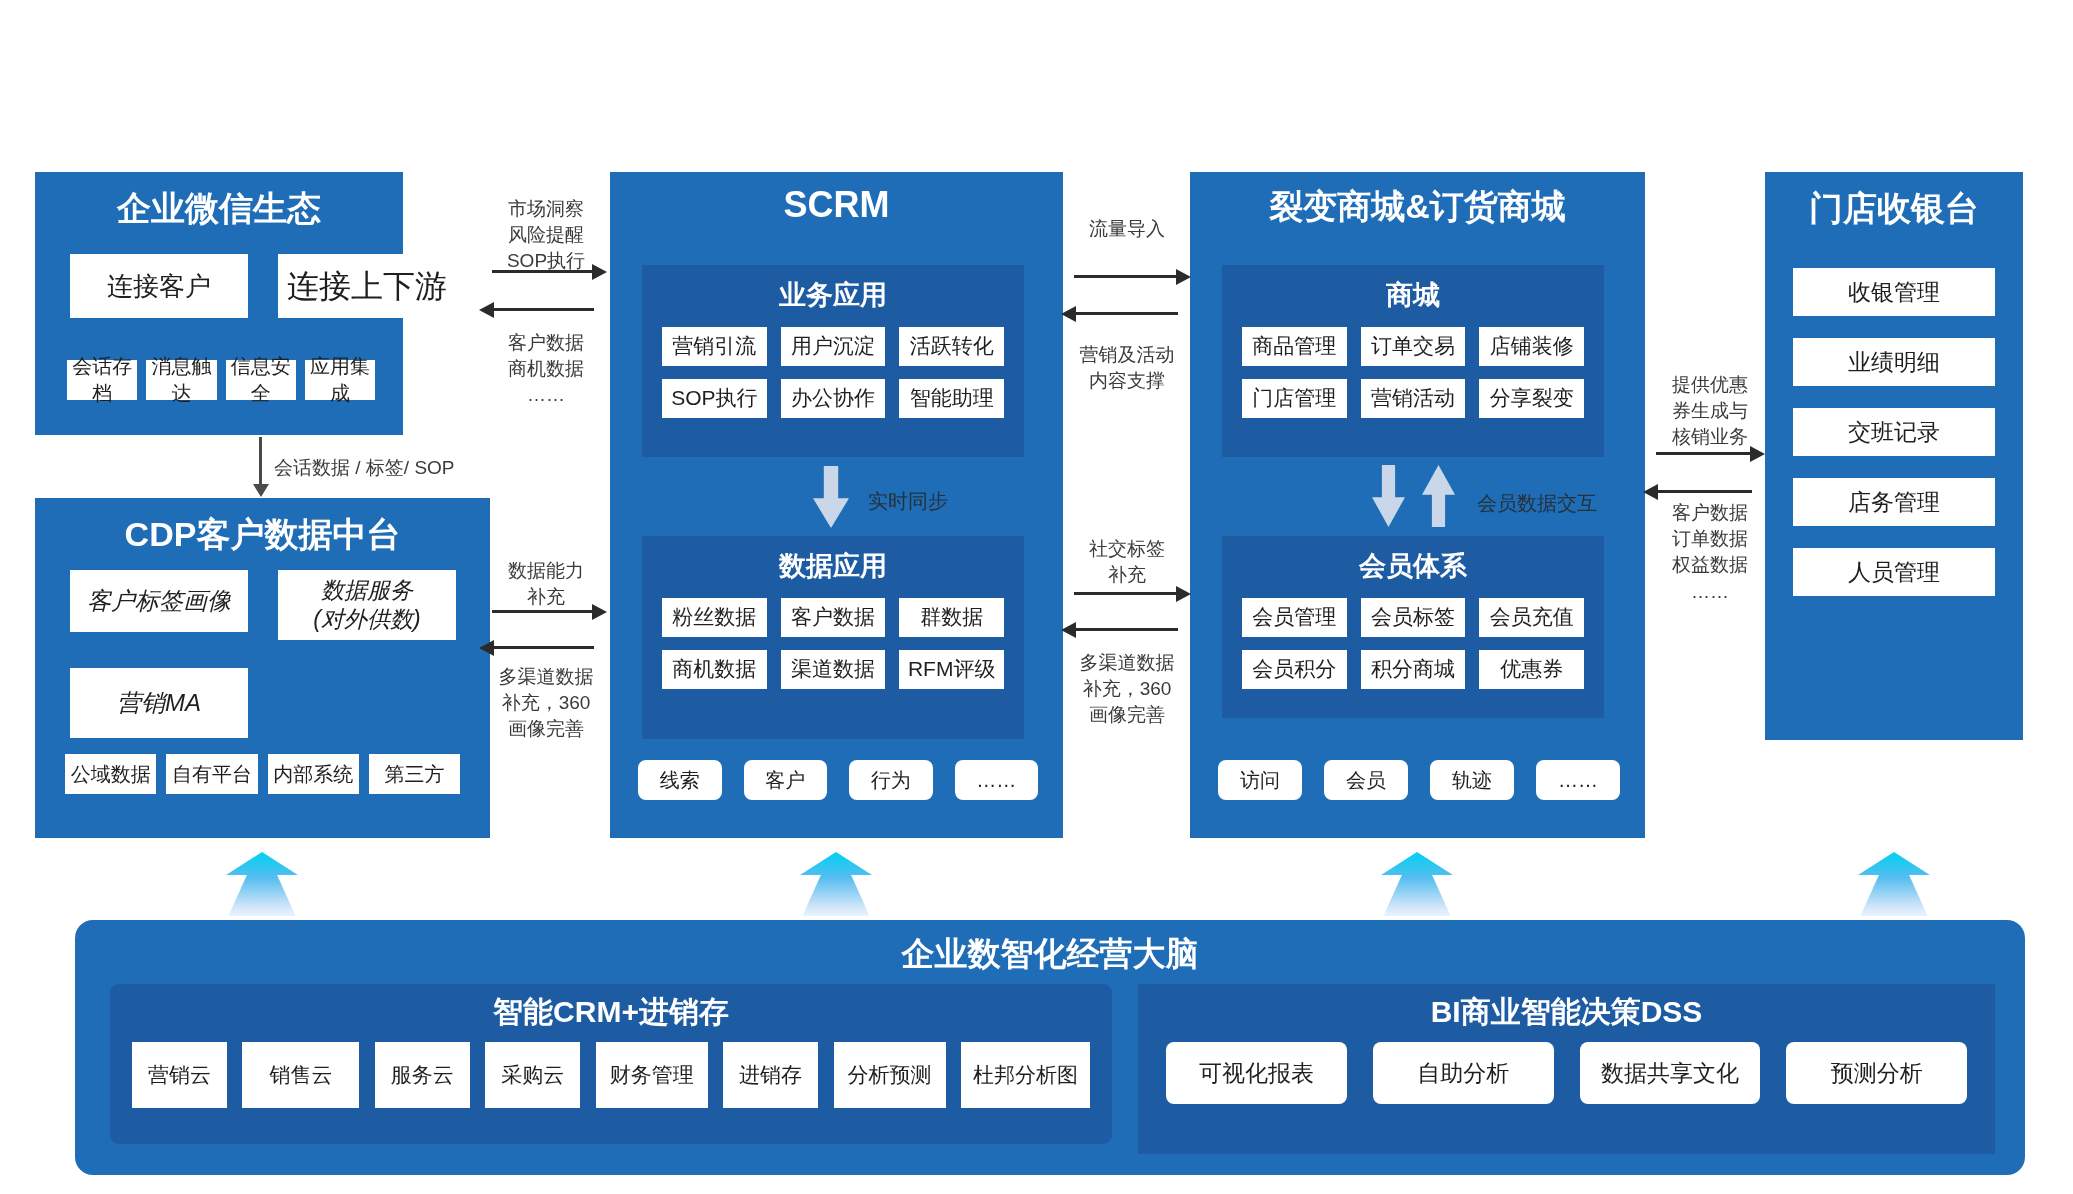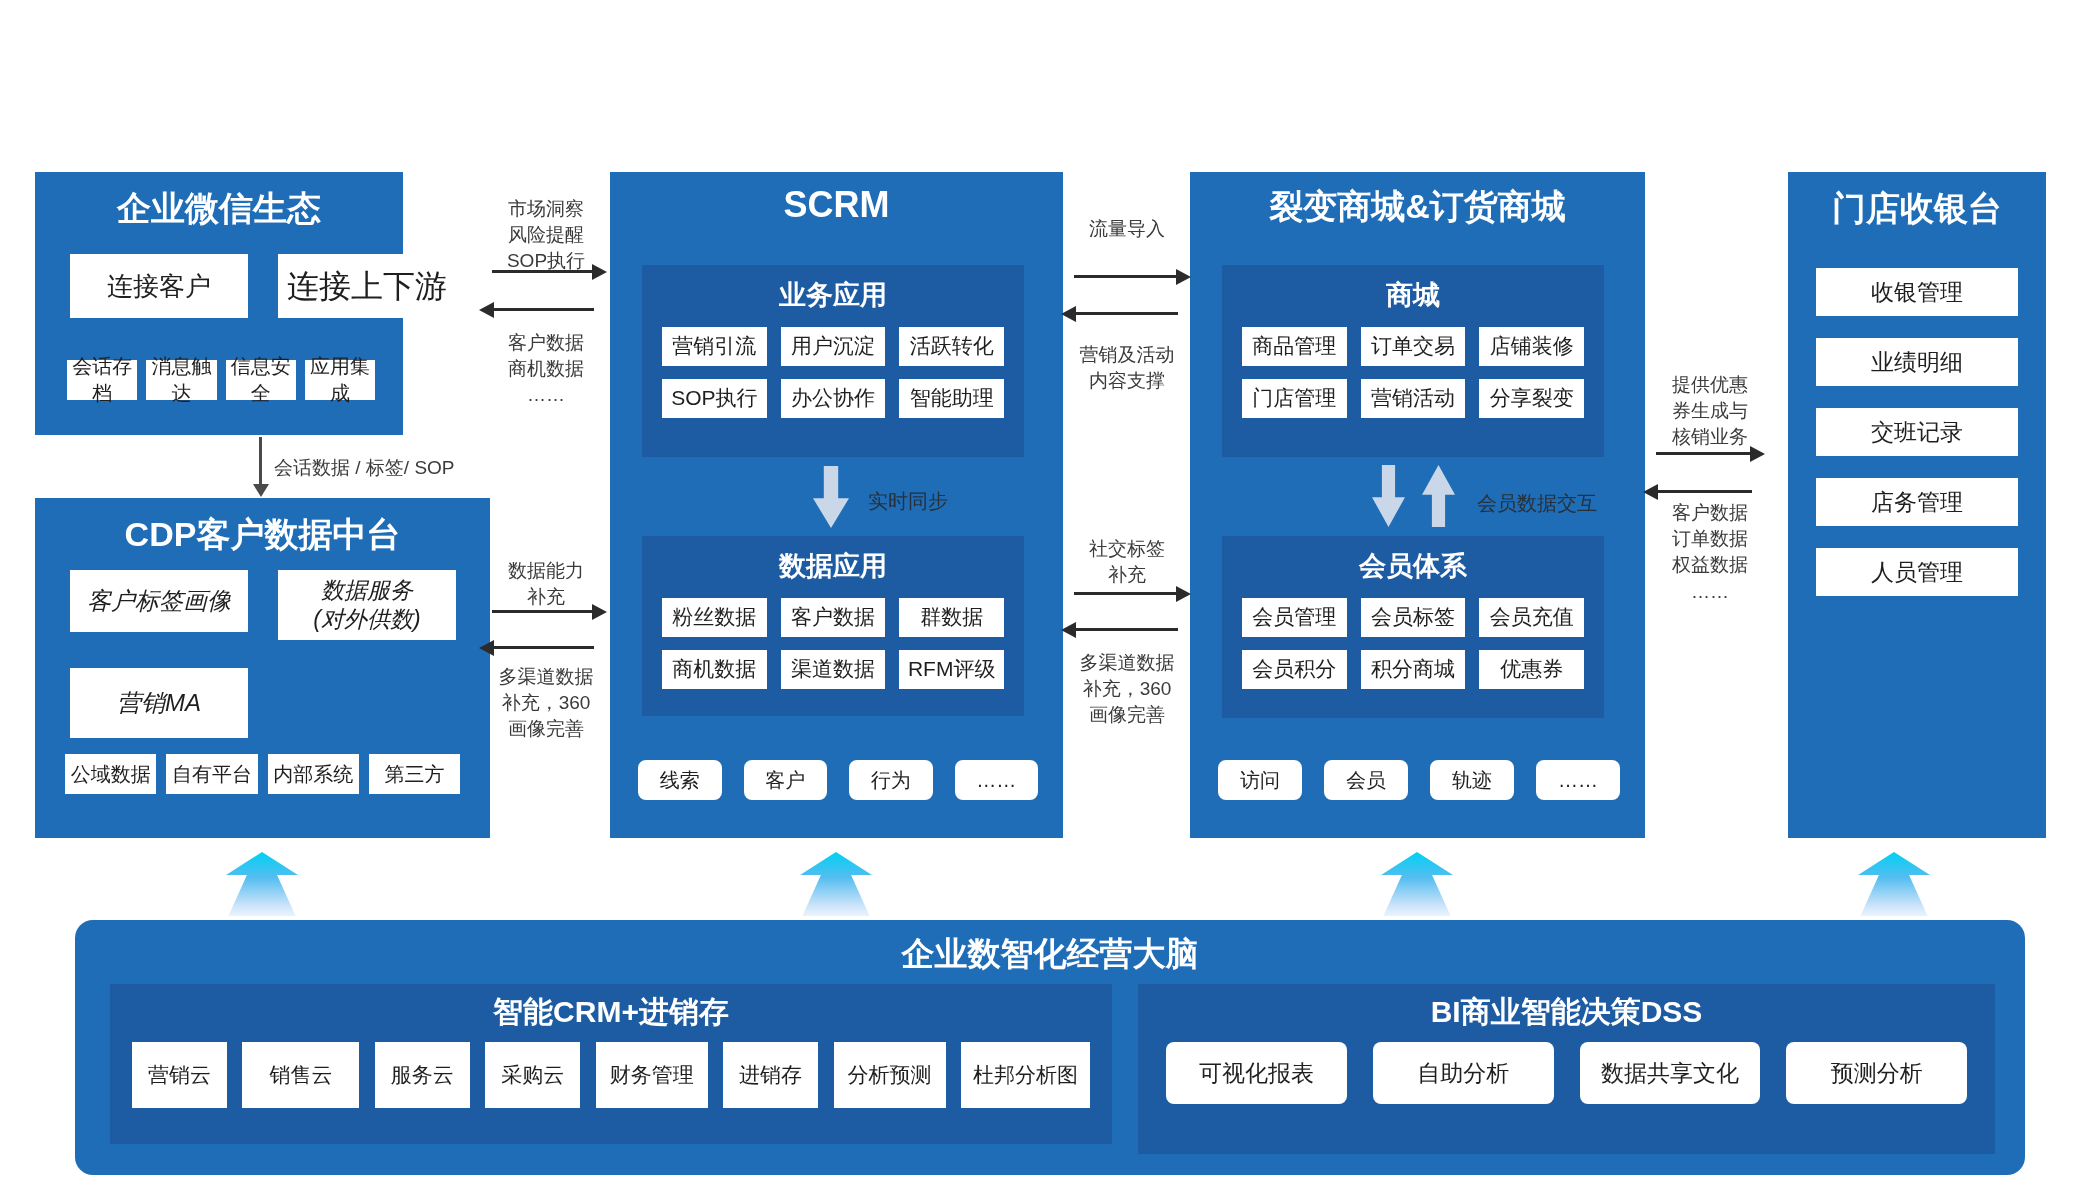--- a/index.html
+++ b/index.html
@@ -86,21 +86,21 @@
         <div class="wcell">活跃转化</div>
         <div class="wcell">SOP执行</div>
         <div class="wcell">办公协作</div>
         <div class="wcell">智能助理</div>
       </div>
     </div>
 
     <div class="fat-arrow-down" style="left:203px;top:294px;width:36px;height:62px;"></div>
     <div class="conn-label" style="left:258px;top:316px;font-size:20px;color:#26313c;">实时同步</div>
 
-    <div class="subpanel" style="left:32px;top:364px;width:382px;height:180px;">
+    <div class="subpanel" style="left:32px;top:364px;width:382px;height:203px;">
       <div class="subpanel-title">数据应用</div>
       <div class="grid3" style="left:20px;right:20px;top:62px;">
         <div class="wcell">粉丝数据</div>
         <div class="wcell">客户数据</div>
         <div class="wcell">群数据</div>
         <div class="wcell">商机数据</div>
         <div class="wcell">渠道数据</div>
         <div class="wcell">RFM评级</div>
       </div>
     </div>
@@ -145,33 +145,33 @@
     </div>
 
     <div class="chips" style="left:28px;right:25px;top:588px;height:40px;gap:22px;">
       <div class="chip rounded">访问</div>
       <div class="chip rounded">会员</div>
       <div class="chip rounded">轨迹</div>
       <div class="chip rounded">……</div>
     </div>
   </div>
 
-  <div class="bluebox" style="left:1765px;top:172px;width:258px;height:666px;margin-left:23px;">
+  <div class="bluebox" style="left:1765px;top:172px;width:258px;height:568px;">
     <div class="panel-title" style="top:14px;font-size:34px;">门店收银台</div>
     <div class="wcell" style="position:absolute;left:28px;top:96px;width:202px;height:48px;font-size:23px;">收银管理</div>
     <div class="wcell" style="position:absolute;left:28px;top:166px;width:202px;height:48px;font-size:23px;">业绩明细</div>
     <div class="wcell" style="position:absolute;left:28px;top:236px;width:202px;height:48px;font-size:23px;">交班记录</div>
     <div class="wcell" style="position:absolute;left:28px;top:306px;width:202px;height:48px;font-size:23px;">店务管理</div>
     <div class="wcell" style="position:absolute;left:28px;top:376px;width:202px;height:48px;font-size:23px;">人员管理</div>
   </div>
 
   <div class="bluebox" style="left:75px;top:920px;width:1950px;height:255px;border-radius:18px;">
     <div class="panel-title" style="top:12px;font-size:33px;">企业数智化经营大脑</div>
 
-    <div class="subpanel" style="left:35px;top:64px;width:1002px;height:160px;">
+    <div class="subpanel" style="left:35px;top:64px;width:1002px;height:160px;border-radius:9px;">
       <div class="subpanel-title" style="font-size:30px;top:8px;">智能CRM+进销存</div>
       <div style="position:absolute;left:22px;right:22px;top:58px;height:66px;display:flex;justify-content:space-between;gap:12px;">
         <div class="wcell" style="font-size:21px;padding:0 16px;">营销云</div>
         <div class="wcell" style="font-size:21px;padding:0 27px;">销售云</div>
         <div class="wcell" style="font-size:21px;padding:0 16px;">服务云</div>
         <div class="wcell" style="font-size:21px;padding:0 16px;">采购云</div>
         <div class="wcell" style="font-size:21px;padding:0 14px;">财务管理</div>
         <div class="wcell" style="font-size:21px;padding:16px 16px;">进销存</div>
         <div class="wcell" style="font-size:21px;padding:0 14px;">分析预测</div>
         <div class="wcell" style="font-size:21px;padding:0 12px;">杜邦分析图</div>

